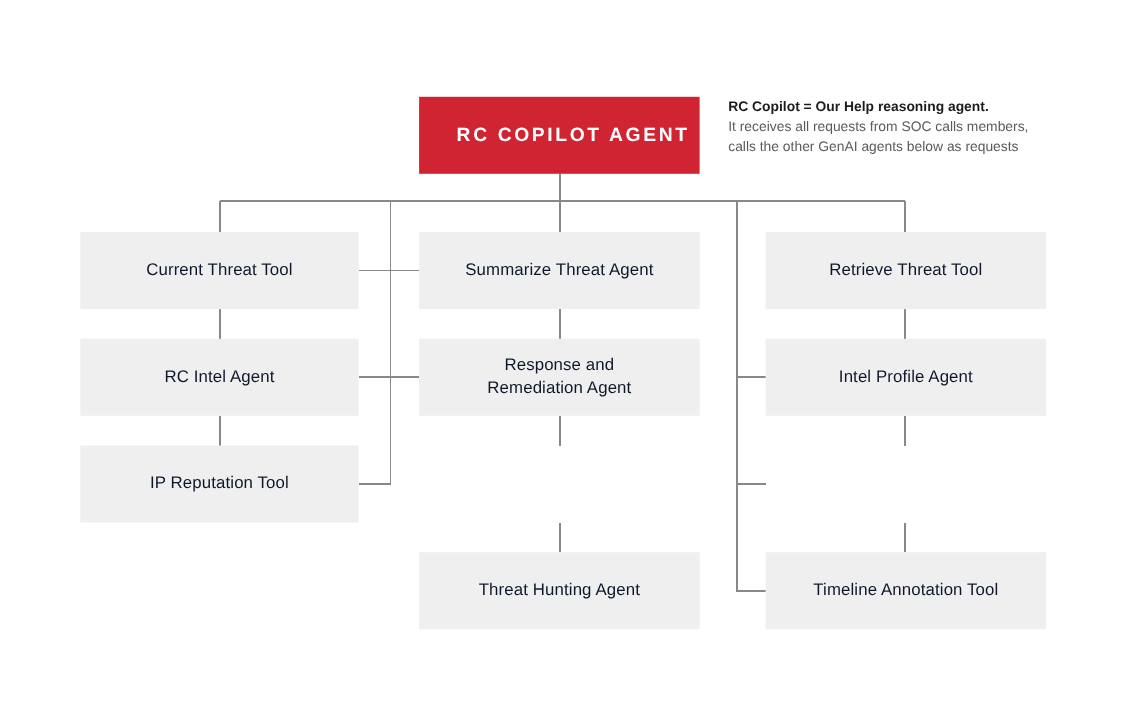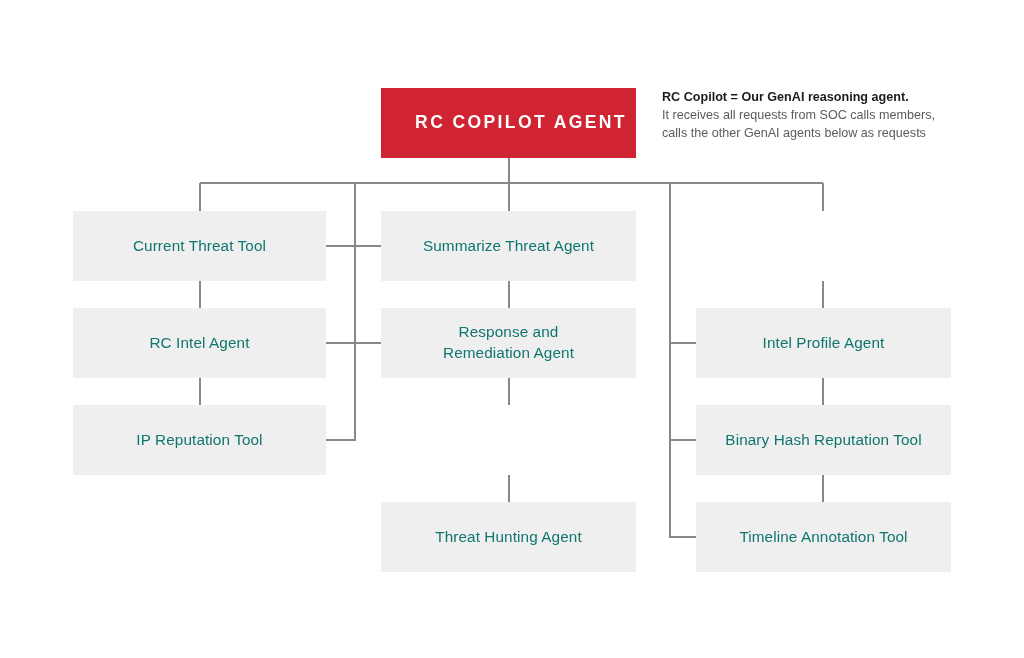--- a/index.html
+++ b/index.html
@@ -57,21 +57,21 @@
     position: absolute;
     height: 70px;
     background: #efefef;
     display: flex;
     align-items: center;
     justify-content: center;
     box-sizing: border-box;
     padding: 0 10px;
   }
   .node-label {
-    color: #0f766e;
+    color: #0f172a;
     font-size: 15.3px;
     font-weight: normal;
     text-align: center;
     line-height: 1.35;
     letter-spacing: 0.1px;
   }
 
   .col-left  { left: 73px;  width: 253px; }
   .col-mid   { left: 381px; width: 255px; }
   .col-right { left: 696px; width: 255px; }
@@ -138,21 +138,21 @@
       <path d="M670,343 L696,343"></path>
       <path d="M670,440 L696,440"></path>
     </g>
   </svg>
 
   <div class="root-box">
     <span class="root-label">RC COPILOT AGENT</span>
   </div>
 
   <div class="annotation">
-    <p class="annotation-title">RC Copilot = Our GenAI reasoning agent.</p>
+    <p class="annotation-title">RC Copilot = Our Help reasoning agent.</p>
     <p class="annotation-body">It receives all requests from SOC calls members,</p>
     <p class="annotation-body">calls the other GenAI agents below as requests</p>
   </div>
 
   <div class="node col-left row0">
     <span class="node-label">Current Threat Tool</span>
   </div>
   <div class="node col-left row1">
     <span class="node-label">RC Intel Agent</span>
   </div>
@@ -163,23 +163,23 @@
   <div class="node col-left row2">
     <span class="node-label">IP Reputation Tool</span>
   </div>
   <div class="node col-mid row1">
     <span class="node-label">Response and<br>Remediation Agent</span>
   </div>
   <div class="node col-mid row3">
     <span class="node-label">Threat Hunting Agent</span>
   </div>
 
+  <div class="node col-right row0">
+    <span class="node-label">Retrieve Threat Tool</span>
+  </div>
   <div class="node col-right row1">
     <span class="node-label">Intel Profile Agent</span>
-  </div>
-  <div class="node col-right row2">
-    <span class="node-label">Binary Hash Reputation Tool</span>
   </div>
   <div class="node col-right row3">
     <span class="node-label">Timeline Annotation Tool</span>
   </div>
 
 </div>
 
 </body></html>

